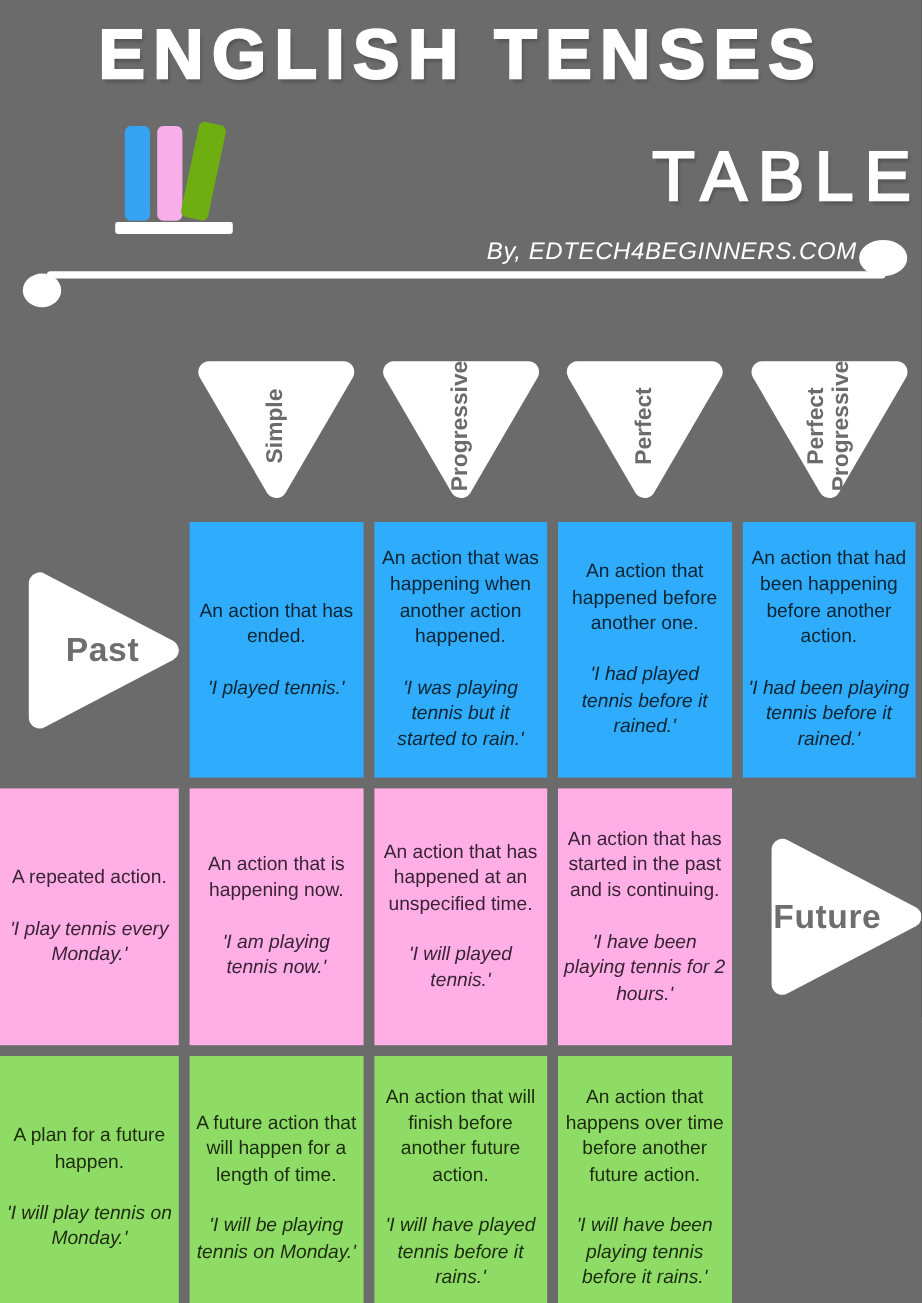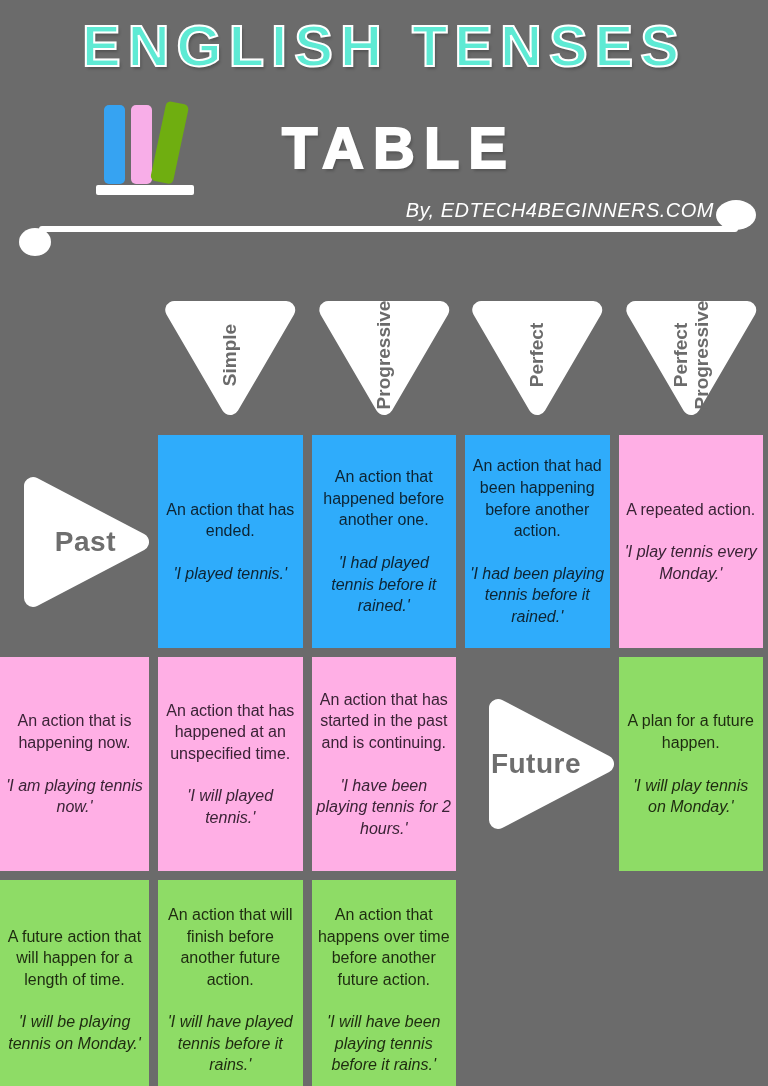--- a/index.html
+++ b/index.html
@@ -10,29 +10,29 @@
     background:#6b6b6b;
     overflow:hidden;
     font-family:"Liberation Sans", sans-serif;
   }
 
   
   .title-line1 {
     position:absolute; top:12px; left:0; width:100%;
     text-align:center;
     font-size:58px; font-weight:bold; letter-spacing:7px;
-    color:#5eead4;
+    color:#ffffff;
     -webkit-text-stroke:2px #ffffff;
     text-shadow:2px 3px 3px rgba(0,0,0,0.22);
     white-space:nowrap;
   }
   .title-line2 {
     position:absolute; top:98px; left:0; width:100%;
-    text-align:center; text-indent:30px;
-    font-size:58px; font-weight:bold; letter-spacing:9px;
+    text-align:right; text-indent:30px;
+    font-size:58px; font-weight:normal; letter-spacing:9px;
     color:#ffffff;
     -webkit-text-stroke:2px #ffffff;
     text-shadow:2px 3px 3px rgba(0,0,0,0.22);
     line-height:100px;
     white-space:nowrap;
   }
   .books { position:absolute; top:98px; left:92px; width:106px; height:100px; }
   .byline {
     position:absolute; top:199px; right:54px;
     font-size:20px; font-style:italic; color:#ffffff;
@@ -154,20 +154,24 @@
       <svg viewBox="0 0 133 136">
         <path d="M13 12 L13 124 L120 68 Z" fill="#ffffff" stroke="#ffffff" stroke-width="18" stroke-linejoin="round"></path>
       </svg>
       <span class="lbl">Past</span>
     </div>
     <div class="cell row-past">
       <p>An action that has ended.</p>
       <p class="ex">'I played tennis.'</p>
     </div>
     <div class="cell row-past">
+      <p>An action that was happening when another action happened.</p>
+      <p class="ex">'I was playing tennis but it started to rain.'</p>
+    </div>
+    <div class="cell row-past">
       <p>An action that happened before another one.</p>
       <p class="ex">'I had played tennis before it rained.'</p>
     </div>
     <div class="cell row-past">
       <p>An action that had been happening before another action.</p>
       <p class="ex">'I had been playing tennis before it rained.'</p>
     </div>
 
     <div class="cell row-present">
       <p>A repeated action.</p>

